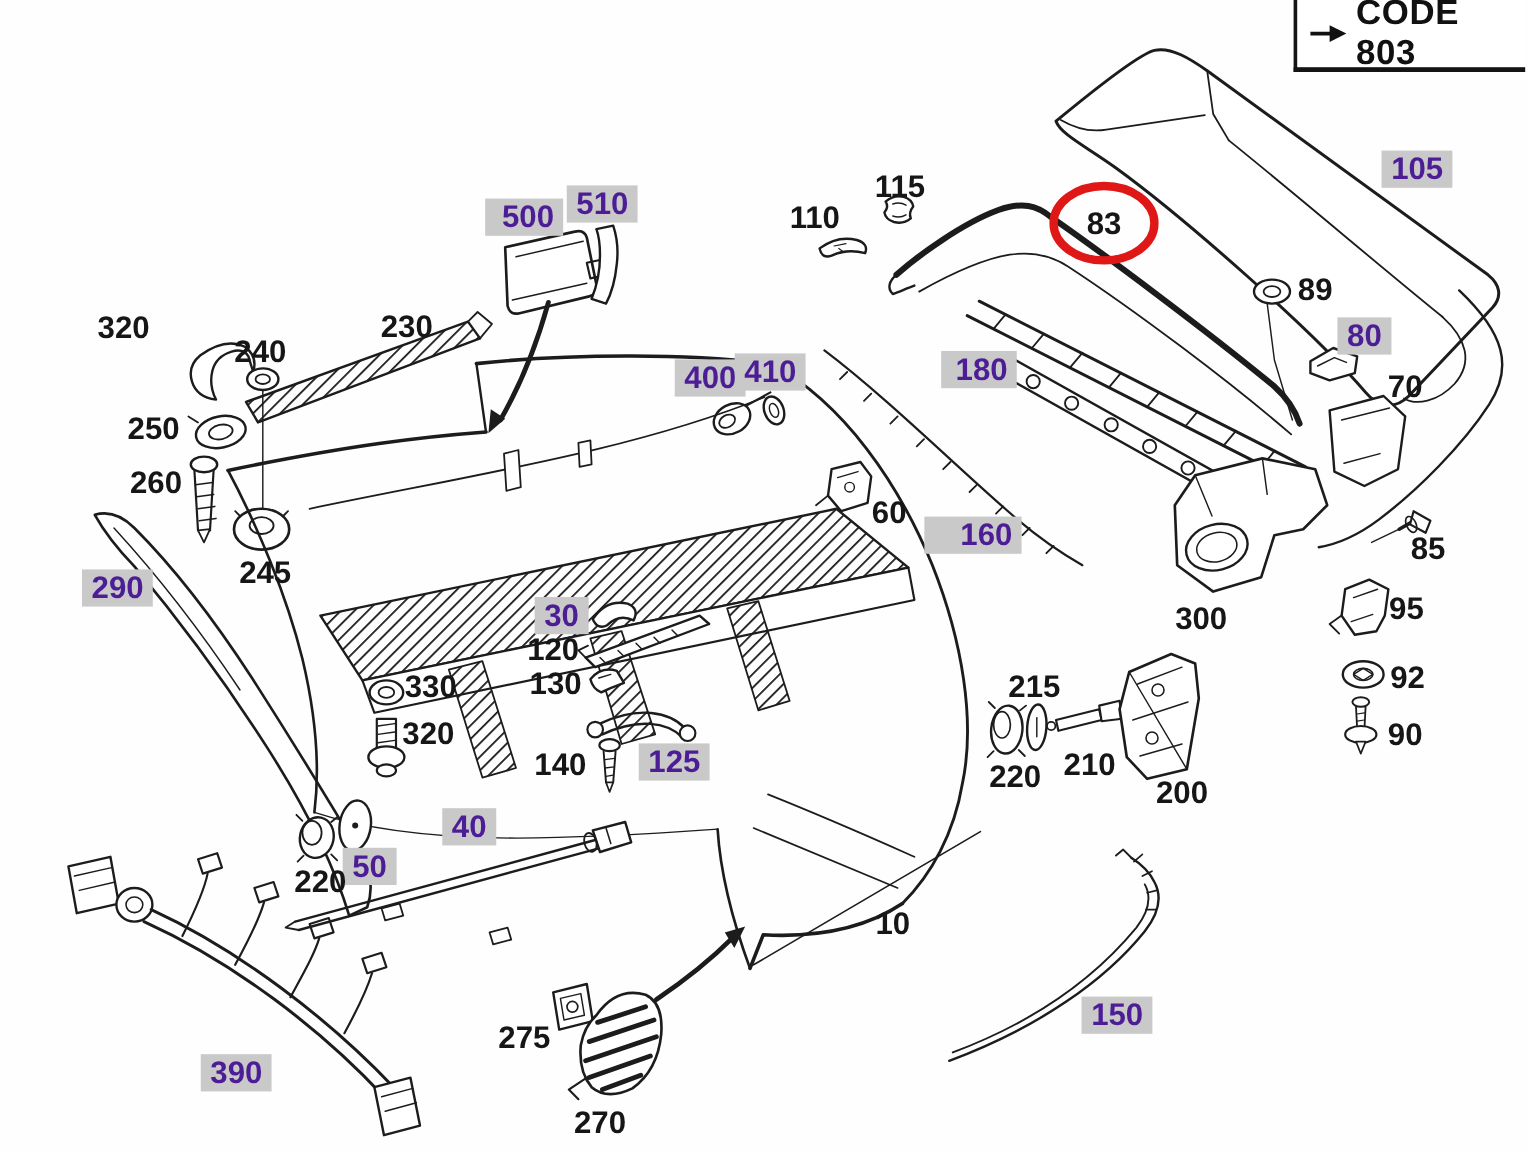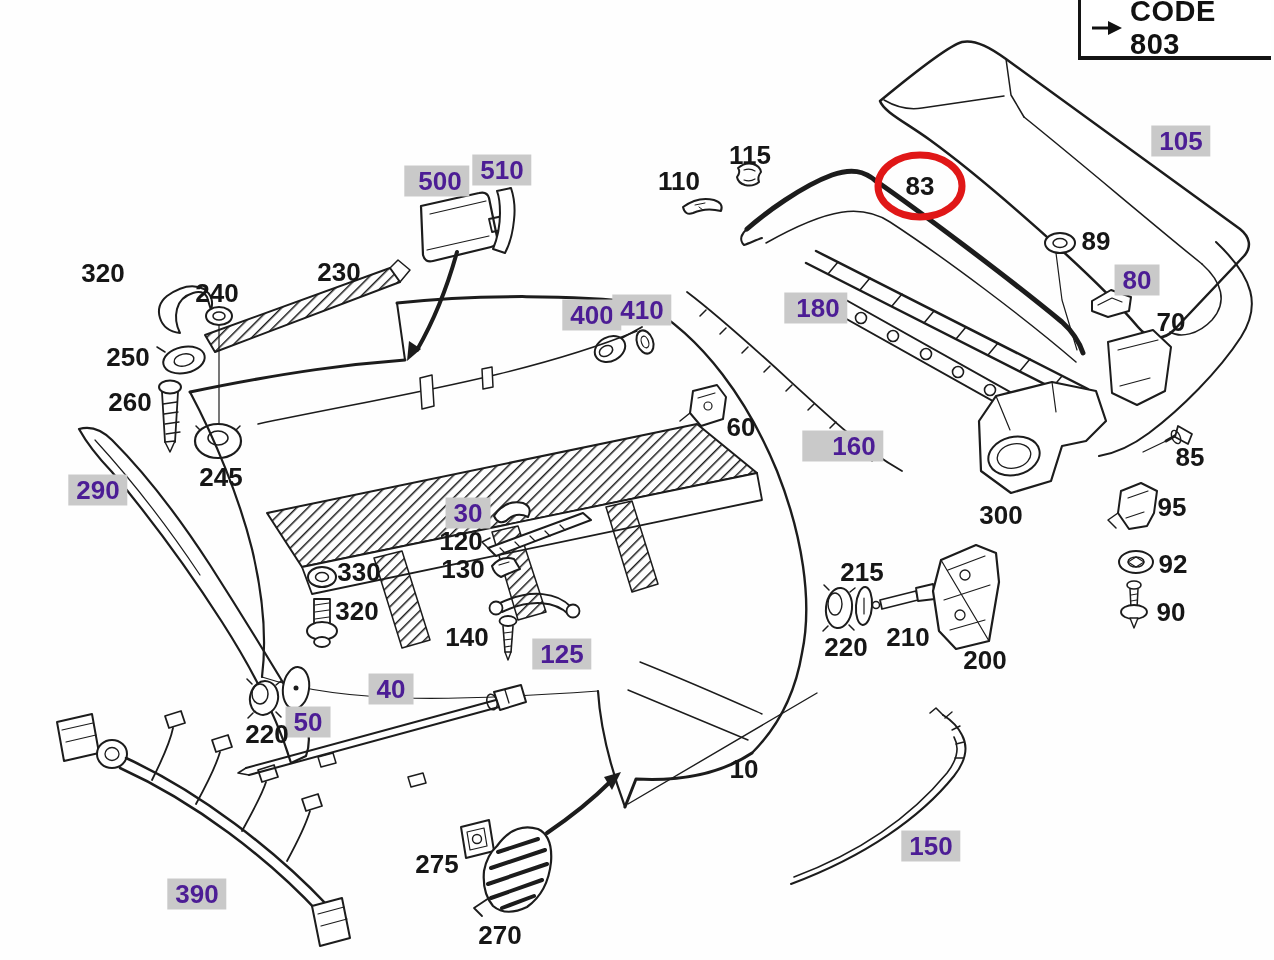--- a/index.html
+++ b/index.html
@@ -339,33 +339,33 @@
       <span class="part-label plain" style="left: 750px; top: 143px; margin-top: 12px;">115</span>
       <span class="part-label plain" style="left: 920px; top: 186px;">83</span>
       <span class="part-label plain" style="left: 1096px; top: 241px;">89</span>
       <span class="part-label boxed" style="left: 1181px; top: 141px;">105</span>
       <span class="part-label boxed" style="left: 1137px; top: 280px;">80</span>
       <span class="part-label plain" style="left: 1171px; top: 322px;">70</span>
       <span class="part-label boxed" style="left: 592px; top: 315px;">400</span>
       <span class="part-label boxed" style="left: 642px; top: 310px;">410</span>
       <span class="part-label boxed" style="left: 816px; top: 308px; padding-left: 12px;">180</span>
       <span class="part-label plain" style="left: 741px; top: 427px;">60</span>
-      <span class="part-label boxed" style="left: 843px; top: 446px; padding-left: 30px;">160</span>
+      <span class="part-label boxed" style="left: 811px; top: 446px; padding-left: 30px;">160</span>
       <span class="part-label plain" style="left: 1001px; top: 495px; margin-top: 20px;">300</span>
       <span class="part-label plain" style="left: 1190px; top: 457px;">85</span>
       <span class="part-label plain" style="left: 1172px; top: 507px;">95</span>
       <span class="part-label plain" style="left: 1173px; top: 564px;">92</span>
       <span class="part-label plain" style="left: 1171px; top: 612px;">90</span>
       <span class="part-label boxed" style="left: 468px; top: 513px;">30</span>
       <span class="part-label plain" style="left: 461px; top: 541px;">120</span>
       <span class="part-label plain" style="left: 463px; top: 569px;">130</span>
       <span class="part-label plain" style="left: 359px; top: 572px;">330</span>
       <span class="part-label plain" style="left: 357px; top: 611px;">320</span>
       <span class="part-label plain" style="left: 467px; top: 637px;">140</span>
-      <span class="part-label boxed" style="left: 562px; top: 654px;">125</span>
+      <span class="part-label boxed" style="left: 562px; top: 635px;">125</span>
       <span class="part-label boxed" style="left: 391px; top: 689px;">40</span>
       <span class="part-label boxed" style="left: 308px; top: 722px;">50</span>
       <span class="part-label plain" style="left: 267px; top: 734px;">220</span>
       <span class="part-label plain" style="left: 862px; top: 572px;">215</span>
       <span class="part-label plain" style="left: 908px; top: 637px;">210</span>
       <span class="part-label plain" style="left: 846px; top: 647px;">220</span>
       <span class="part-label plain" style="left: 985px; top: 660px;">200</span>
       <span class="part-label plain" style="left: 744px; top: 769px;">10</span>
       <span class="part-label boxed" style="left: 931px; top: 846px;">150</span>
       <span class="part-label boxed" style="left: 197px; top: 894px; text-align: right;">390</span>

